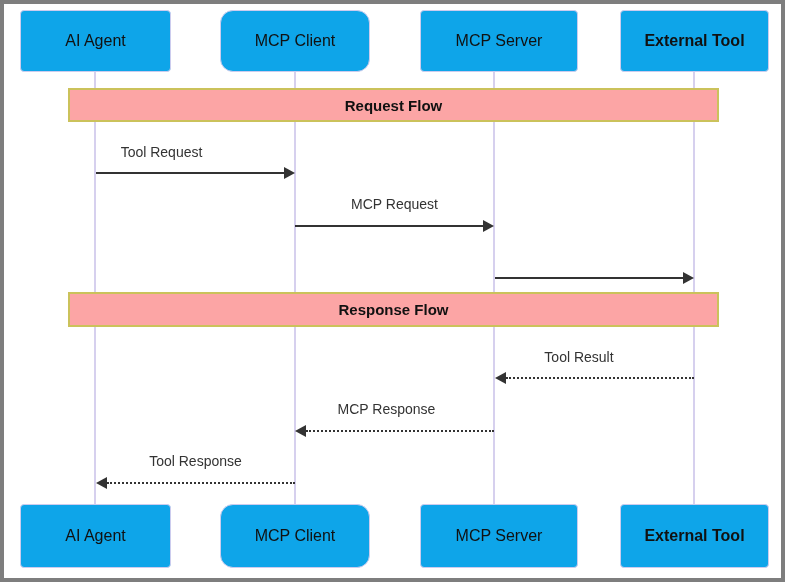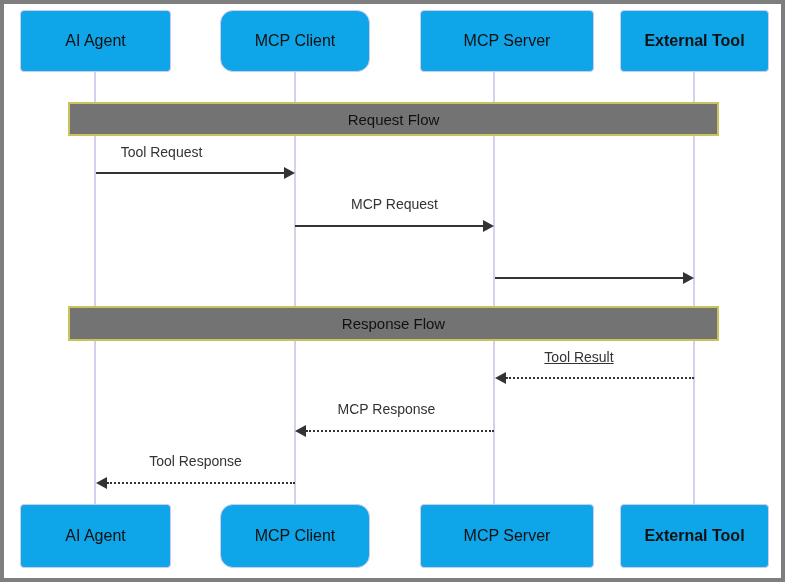--- a/index.html
+++ b/index.html
@@ -11,26 +11,26 @@
   .lifeline{position:absolute;top:72px;height:432px;width:2px;background:#d6d0ee;}
   .ll-ai{left:94px;}  .ll-client{left:294px;}  .ll-server{left:493px;}  .ll-tool{left:693px;}
 
   
   .actor{position:absolute;background:#0ea5e9;border:1px solid #ccccee;border-radius:4px;
          display:flex;align-items:center;justify-content:center;
          font-size:16px;color:#111;box-sizing:border-box;z-index:2;}
   .actor.top{top:10px;height:62px;}
   .actor.bottom{top:504px;height:64px;}
   .a1{left:20px;width:151px;} .a2{left:220px;width:150px;border-radius:13px;}
-  .a3{left:420px;width:174px;} .a4{left:620px;width:149px;font-weight:bold;}
+  .a3{left:420px;width:158px;} .a4{left:620px;width:149px;font-weight:bold;}
 
   
-  .section{position:absolute;left:68px;width:651px;background:#737373;border:2px solid #cbc25b;
-           display:flex;align-items:center;justify-content:center;font-size:15px;font-weight:400;
-           color:#111;box-sizing:border-box;z-index:3;margin-top:14px;}
+  .section{position:absolute;left:68px;width:651px;background:#fca5a5;border:2px solid #cbc25b;
+           display:flex;align-items:center;justify-content:center;font-size:15px;font-weight:700;
+           color:#111;box-sizing:border-box;z-index:3;}
   .sec-request{top:88px;height:34px;}
   .sec-response{top:292px;height:35px;}
 
   
   .msg-label{position:absolute;height:20px;text-align:center;font-size:14px;color:#333;z-index:2;}
 
   
   .line{position:absolute;height:0;z-index:2;}
   .line.solid{border-top:2px solid #333;}
   .line.dotted{border-top:2px dotted #333;}
@@ -76,21 +76,21 @@
   <div class="line solid" style="left:96px;width:188px;top:172px;"></div>
   <div class="head right" style="left:284px;top:167px;"></div>
 
   <div class="msg-label" style="left:295px;width:199px;top:196px;">MCP Request</div>
   <div class="line solid" style="left:295px;width:188px;top:225px;"></div>
   <div class="head right" style="left:483px;top:220px;"></div>
 
   <div class="line solid" style="left:495px;width:188px;top:277px;"></div>
   <div class="head right" style="left:683px;top:272px;"></div>
 
-  <div class="msg-label" style="left:495px;width:168px;top:349px;text-decoration:underline;">Tool Result</div>
+  <div class="msg-label" style="left:495px;width:168px;top:349px;">Tool Result</div>
   <div class="line dotted" style="left:506px;width:188px;top:377px;"></div>
   <div class="head left" style="left:495px;top:372px;"></div>
 
   <div class="msg-label" style="left:295px;width:183px;top:401px;">MCP Response</div>
   <div class="line dotted" style="left:306px;width:188px;top:430px;"></div>
   <div class="head left" style="left:295px;top:425px;"></div>
 
   <div class="msg-label" style="left:96px;width:199px;top:453px;">Tool Response</div>
   <div class="line dotted" style="left:107px;width:188px;top:482px;"></div>
   <div class="head left" style="left:96px;top:477px;"></div>

